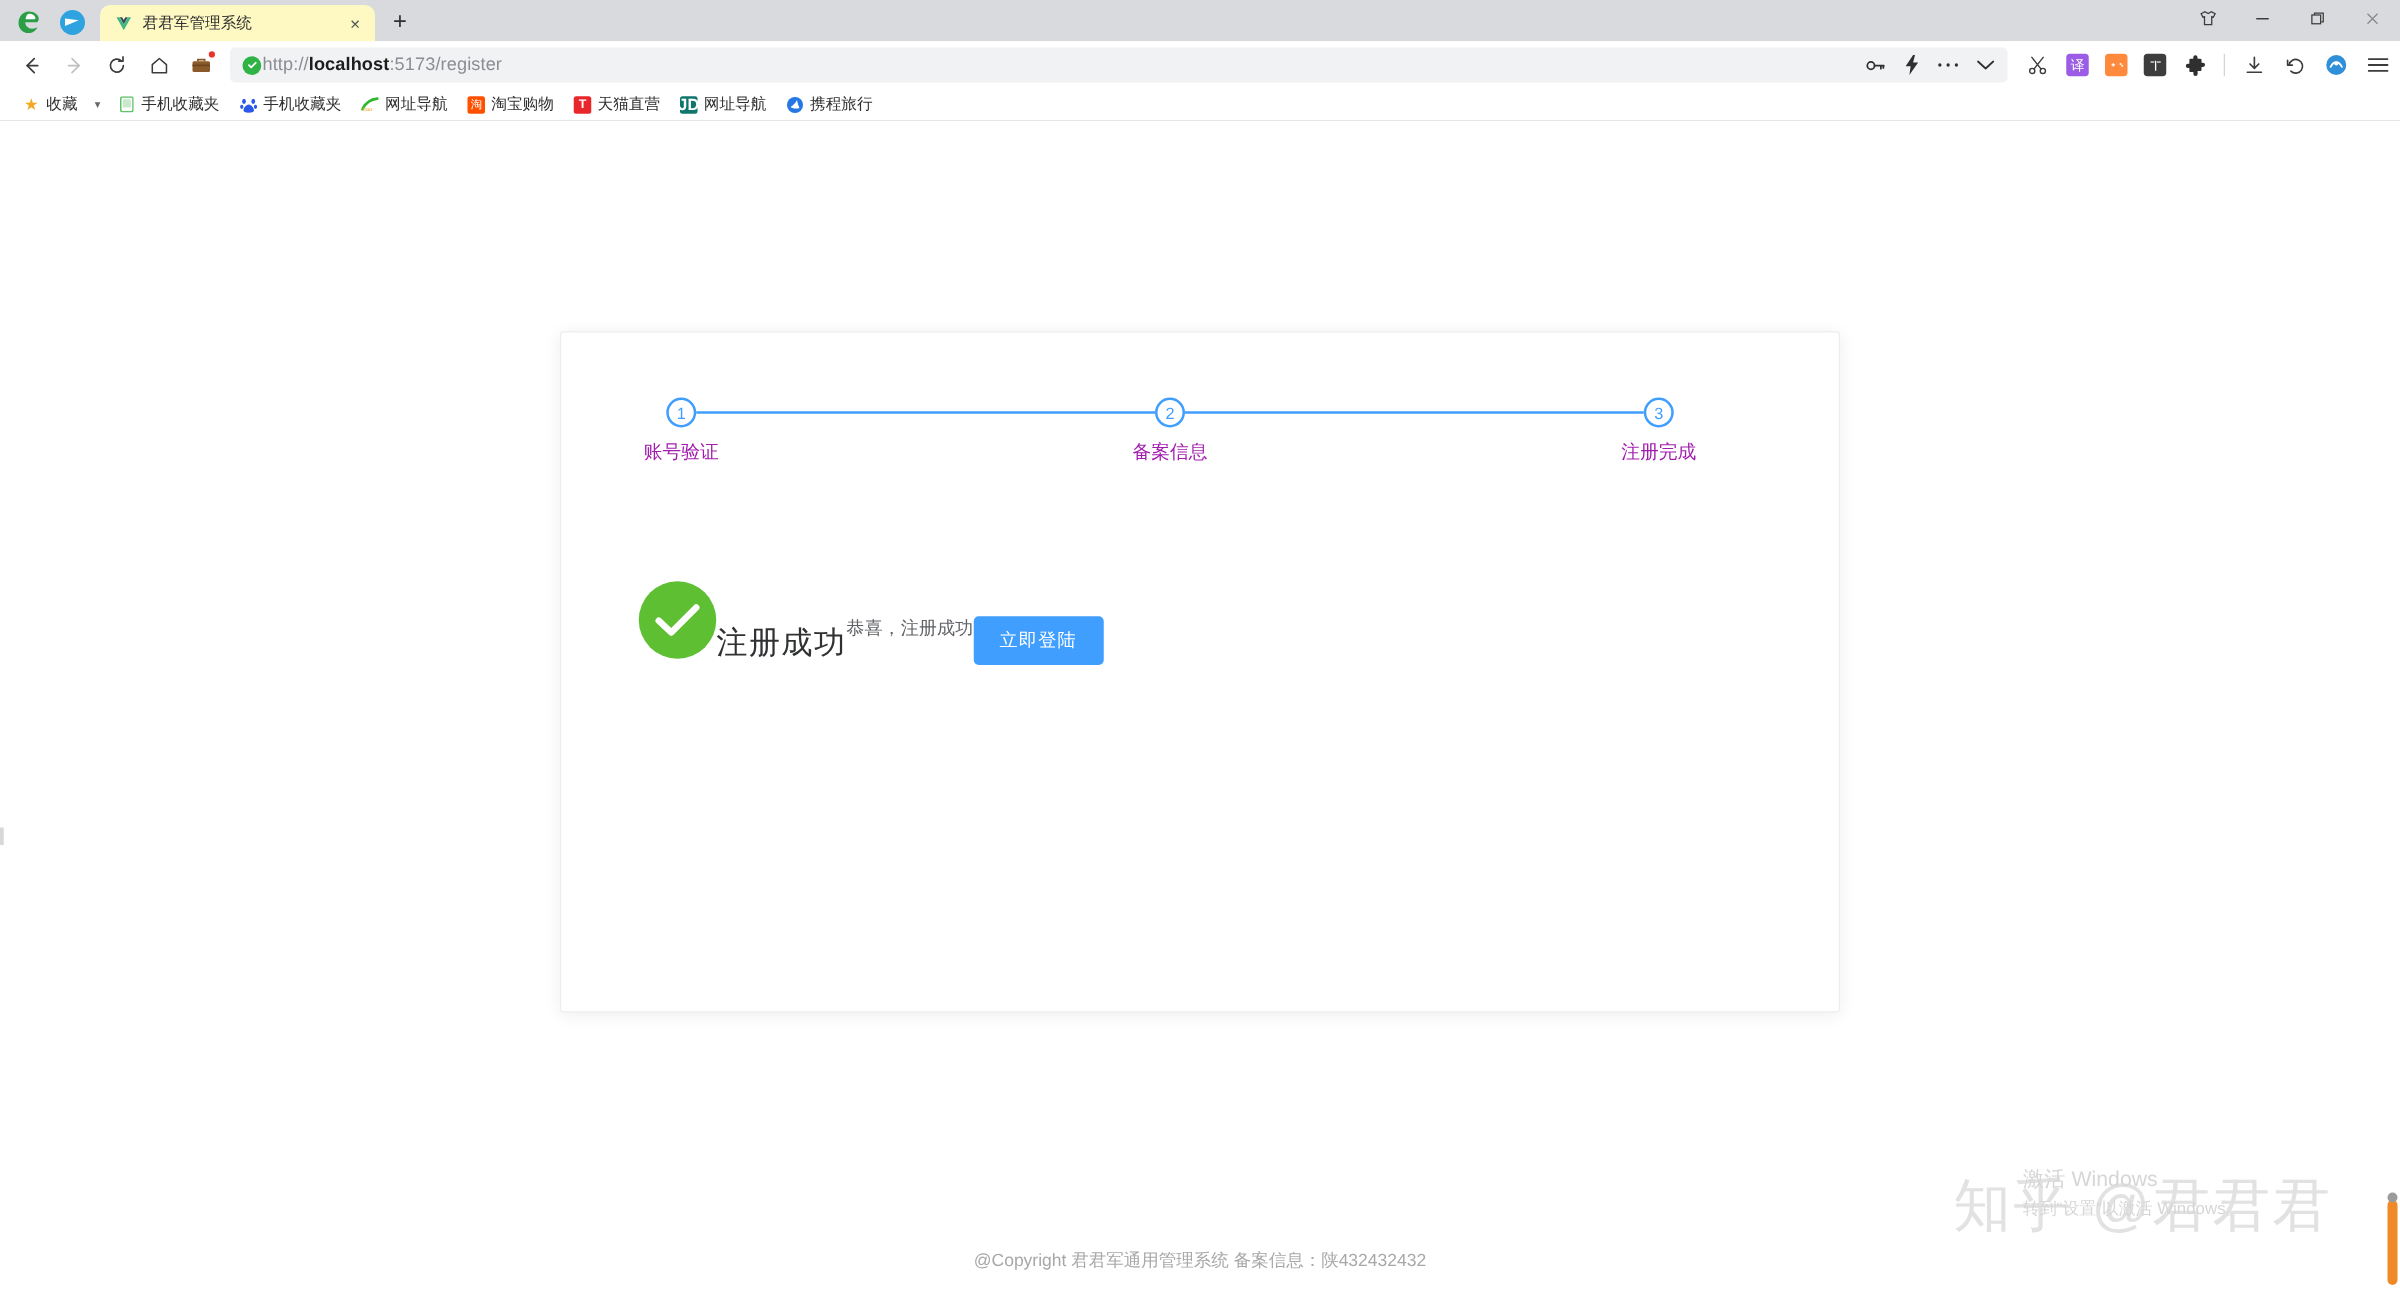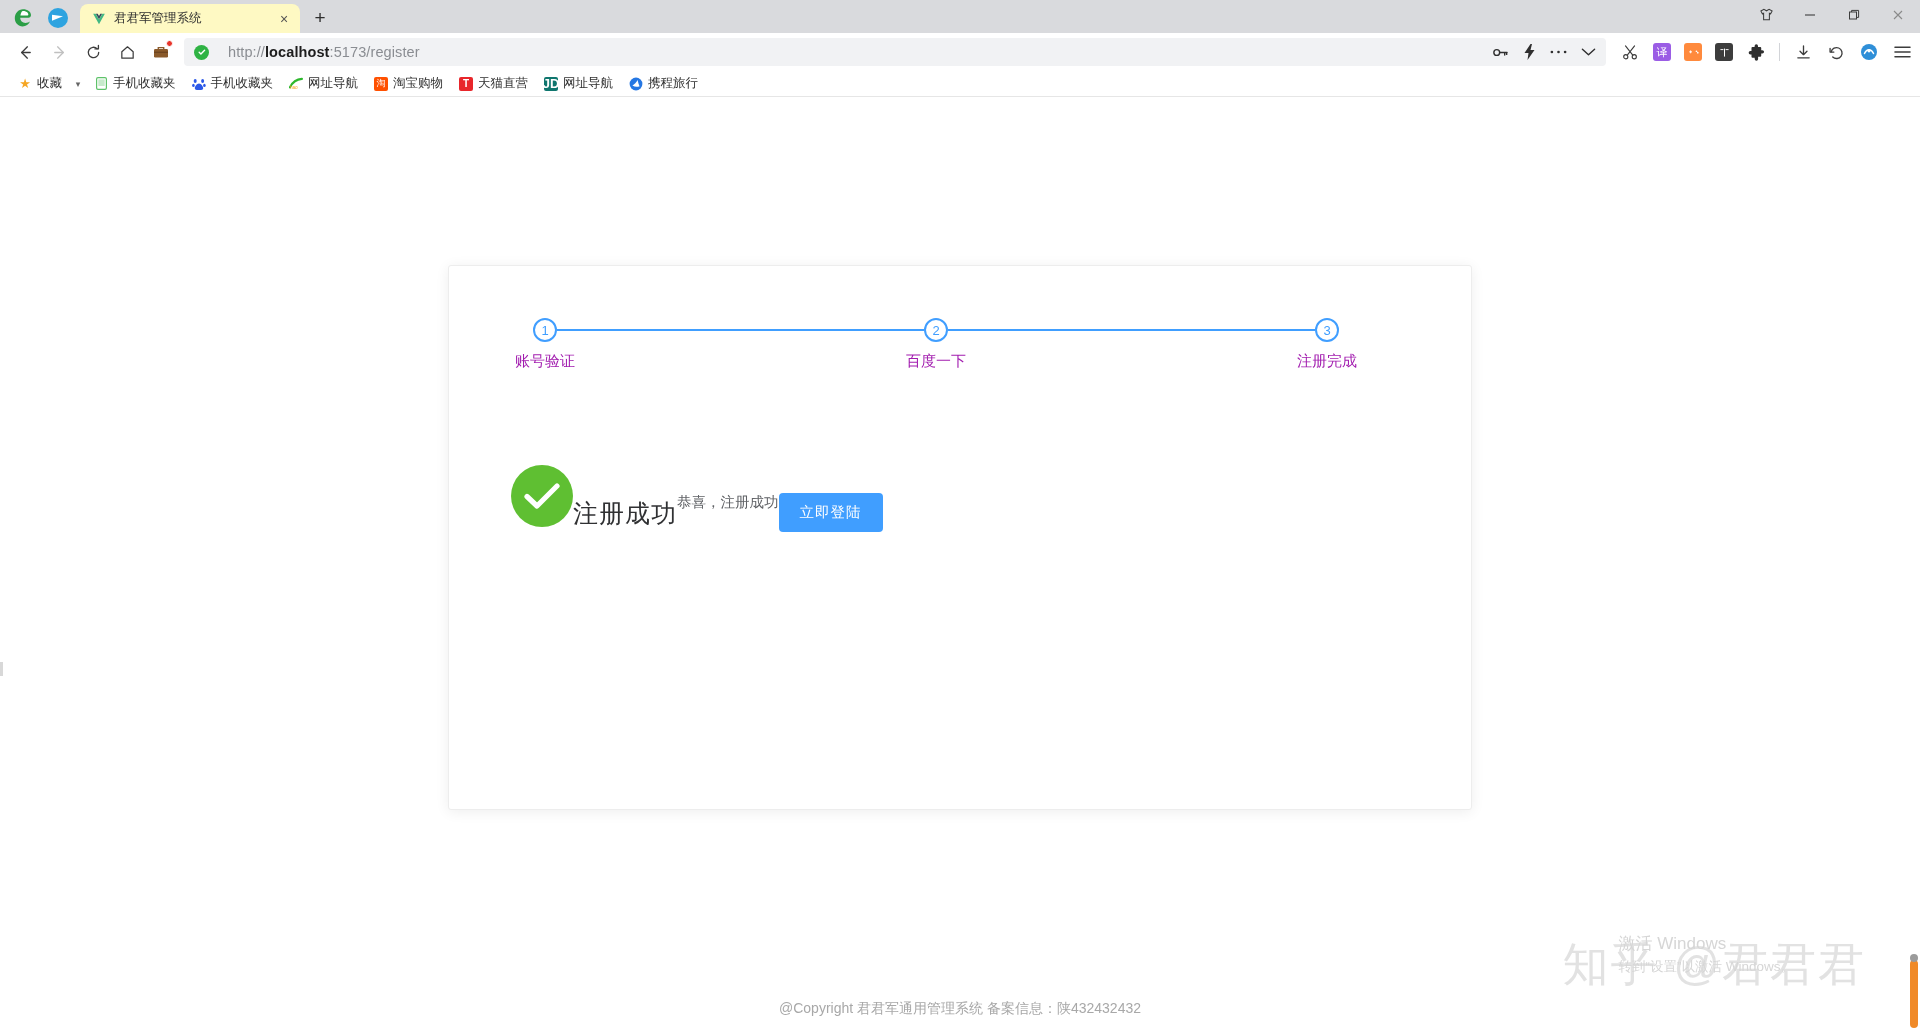--- a/index.html
+++ b/index.html
@@ -87,21 +87,21 @@
     color: #4b4b4b; flex: 0 0 auto;
   }
   .navbtn.disabled { color: #bdbdbd; }
   .briefcase { position: relative; }
   .briefcase .dot {
     position: absolute; top: 3px; right: 5px; width: 7px; height: 7px; border-radius: 50%;
     background: #e8342a; border: 1px solid #fff;
   }
   .omnibox {
     flex: 1 1 auto; height: 28px; background: #f1f2f4; border-radius: 4px;
-    display: flex; align-items: center; gap: 19px; padding: 0 10px; margin: 0 6px;
+    display: flex; align-items: center; gap: 1px; padding: 0 10px; margin: 0 6px;
     position: relative;
   }
   .shield {
     width: 15px; height: 15px; border-radius: 50%; background: #2fb344;
     display:flex; align-items:center; justify-content:center; flex:0 0 auto;
   }
   .shield svg { display:block; }
   .url { font-size: 14.5px; color: #8a8d92; letter-spacing: .1px; white-space: nowrap;}
   .url b { color: #1d1d1d; font-weight: 700; }
   .omni-actions { position: absolute; right: 6px; top: 0; height: 28px; display:flex; align-items:center; gap: 14px; padding-right: 4px; }
@@ -463,21 +463,21 @@
               <span class="step-circle">1</span>
               <span class="step-line"></span>
             </div>
             <span class="step-label">账号验证</span>
           </div>
           <div class="step">
             <div class="step-head">
               <span class="step-circle">2</span>
               <span class="step-line"></span>
             </div>
-            <span class="step-label">百度一下</span>
+            <span class="step-label">备案信息</span>
           </div>
           <div class="step">
             <div class="step-head">
               <span class="step-circle">3</span>
             </div>
             <span class="step-label">注册完成</span>
           </div>
         </div>
 
         <div class="result">

